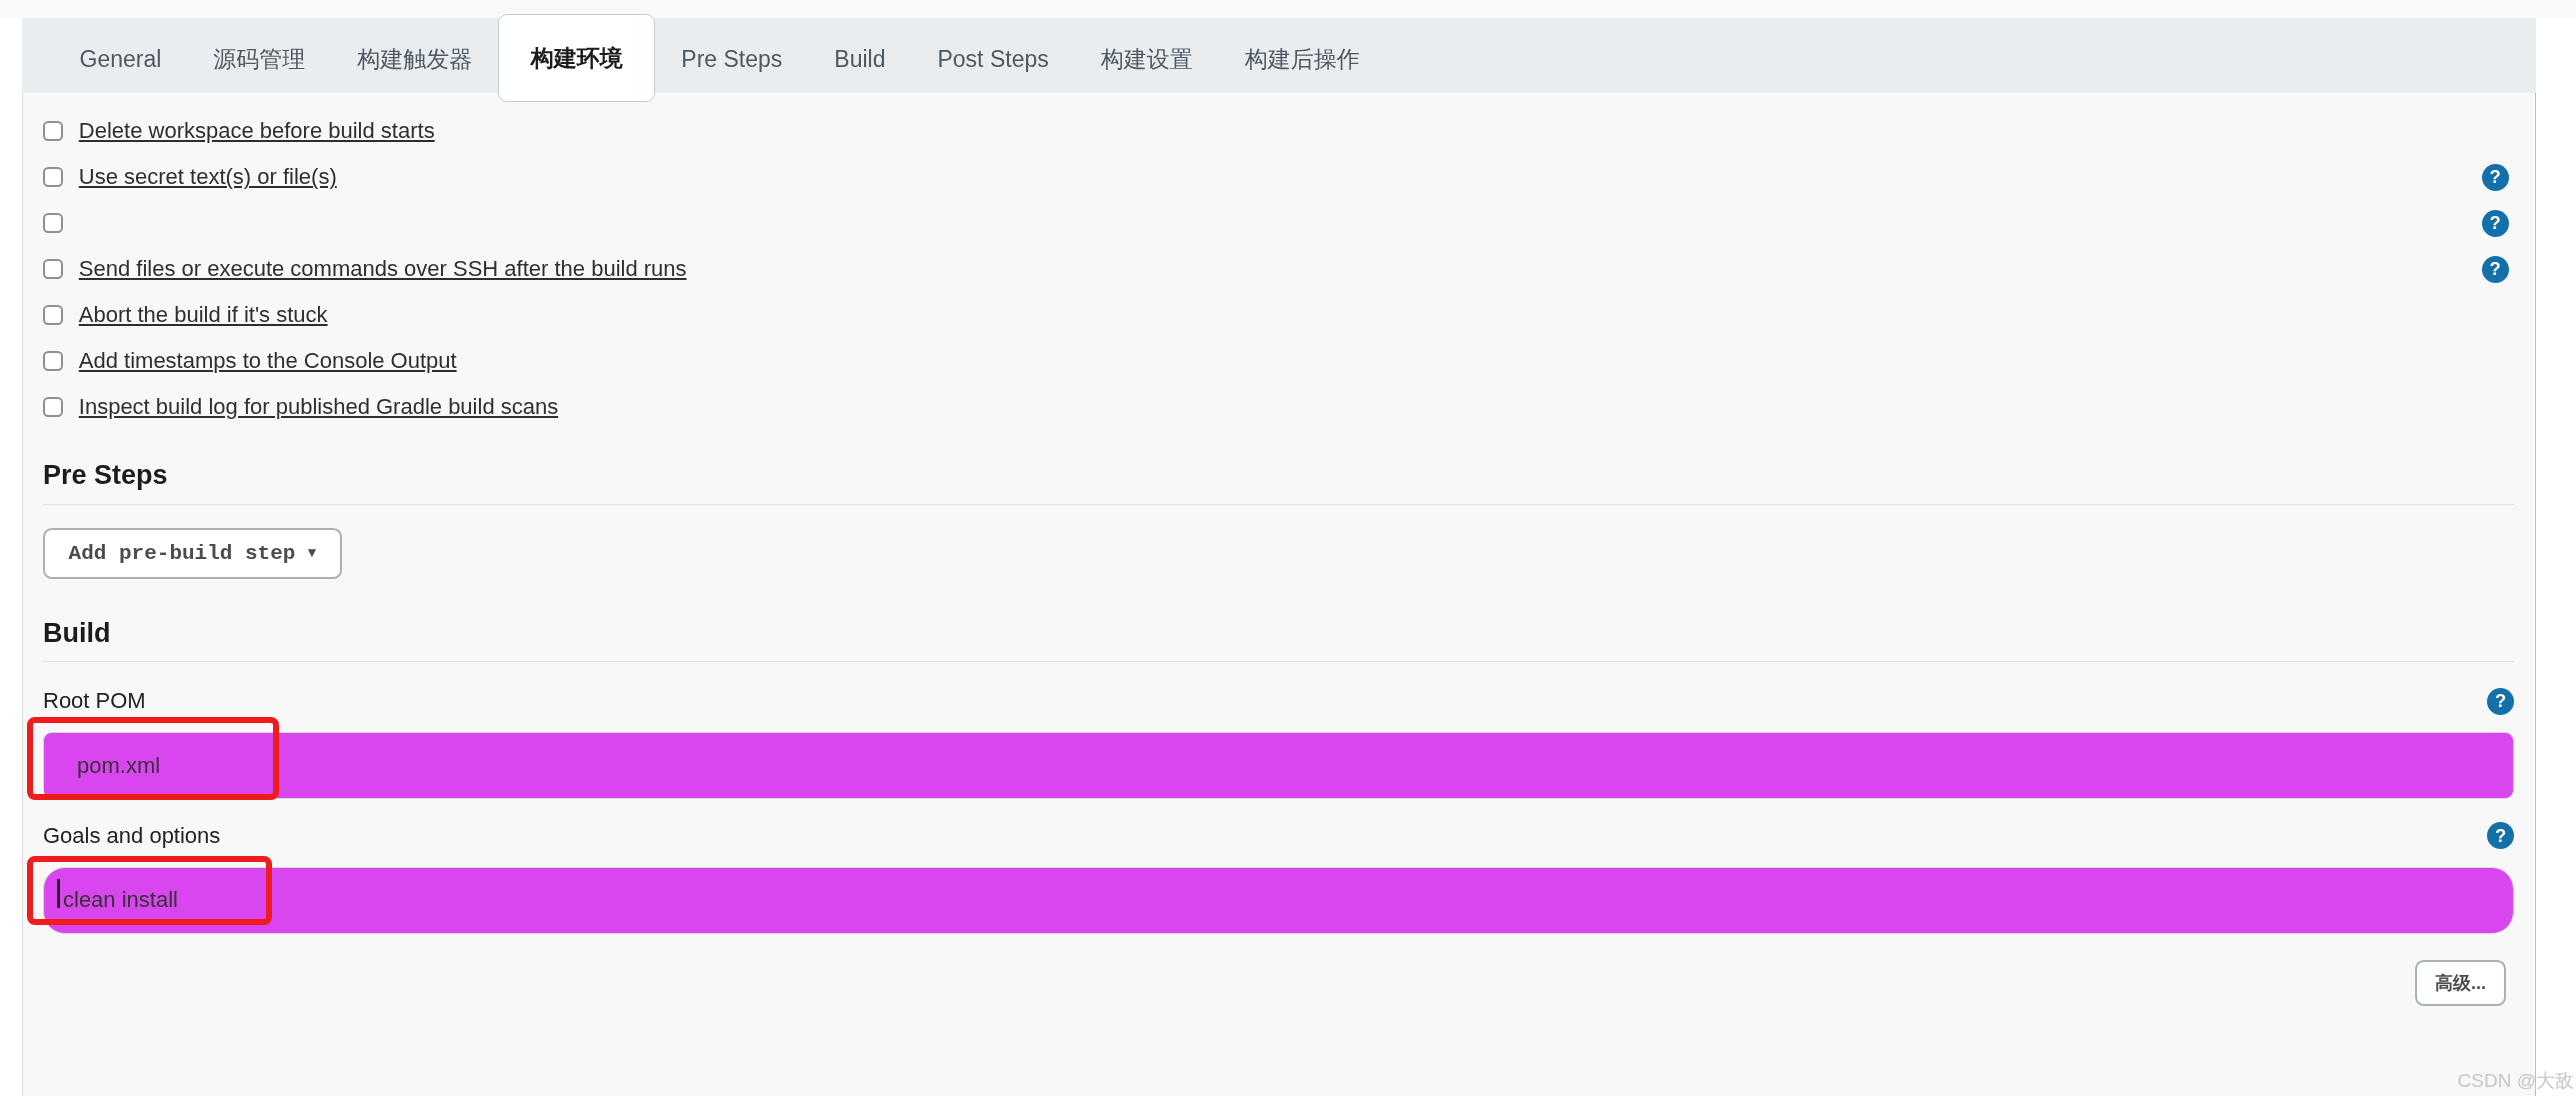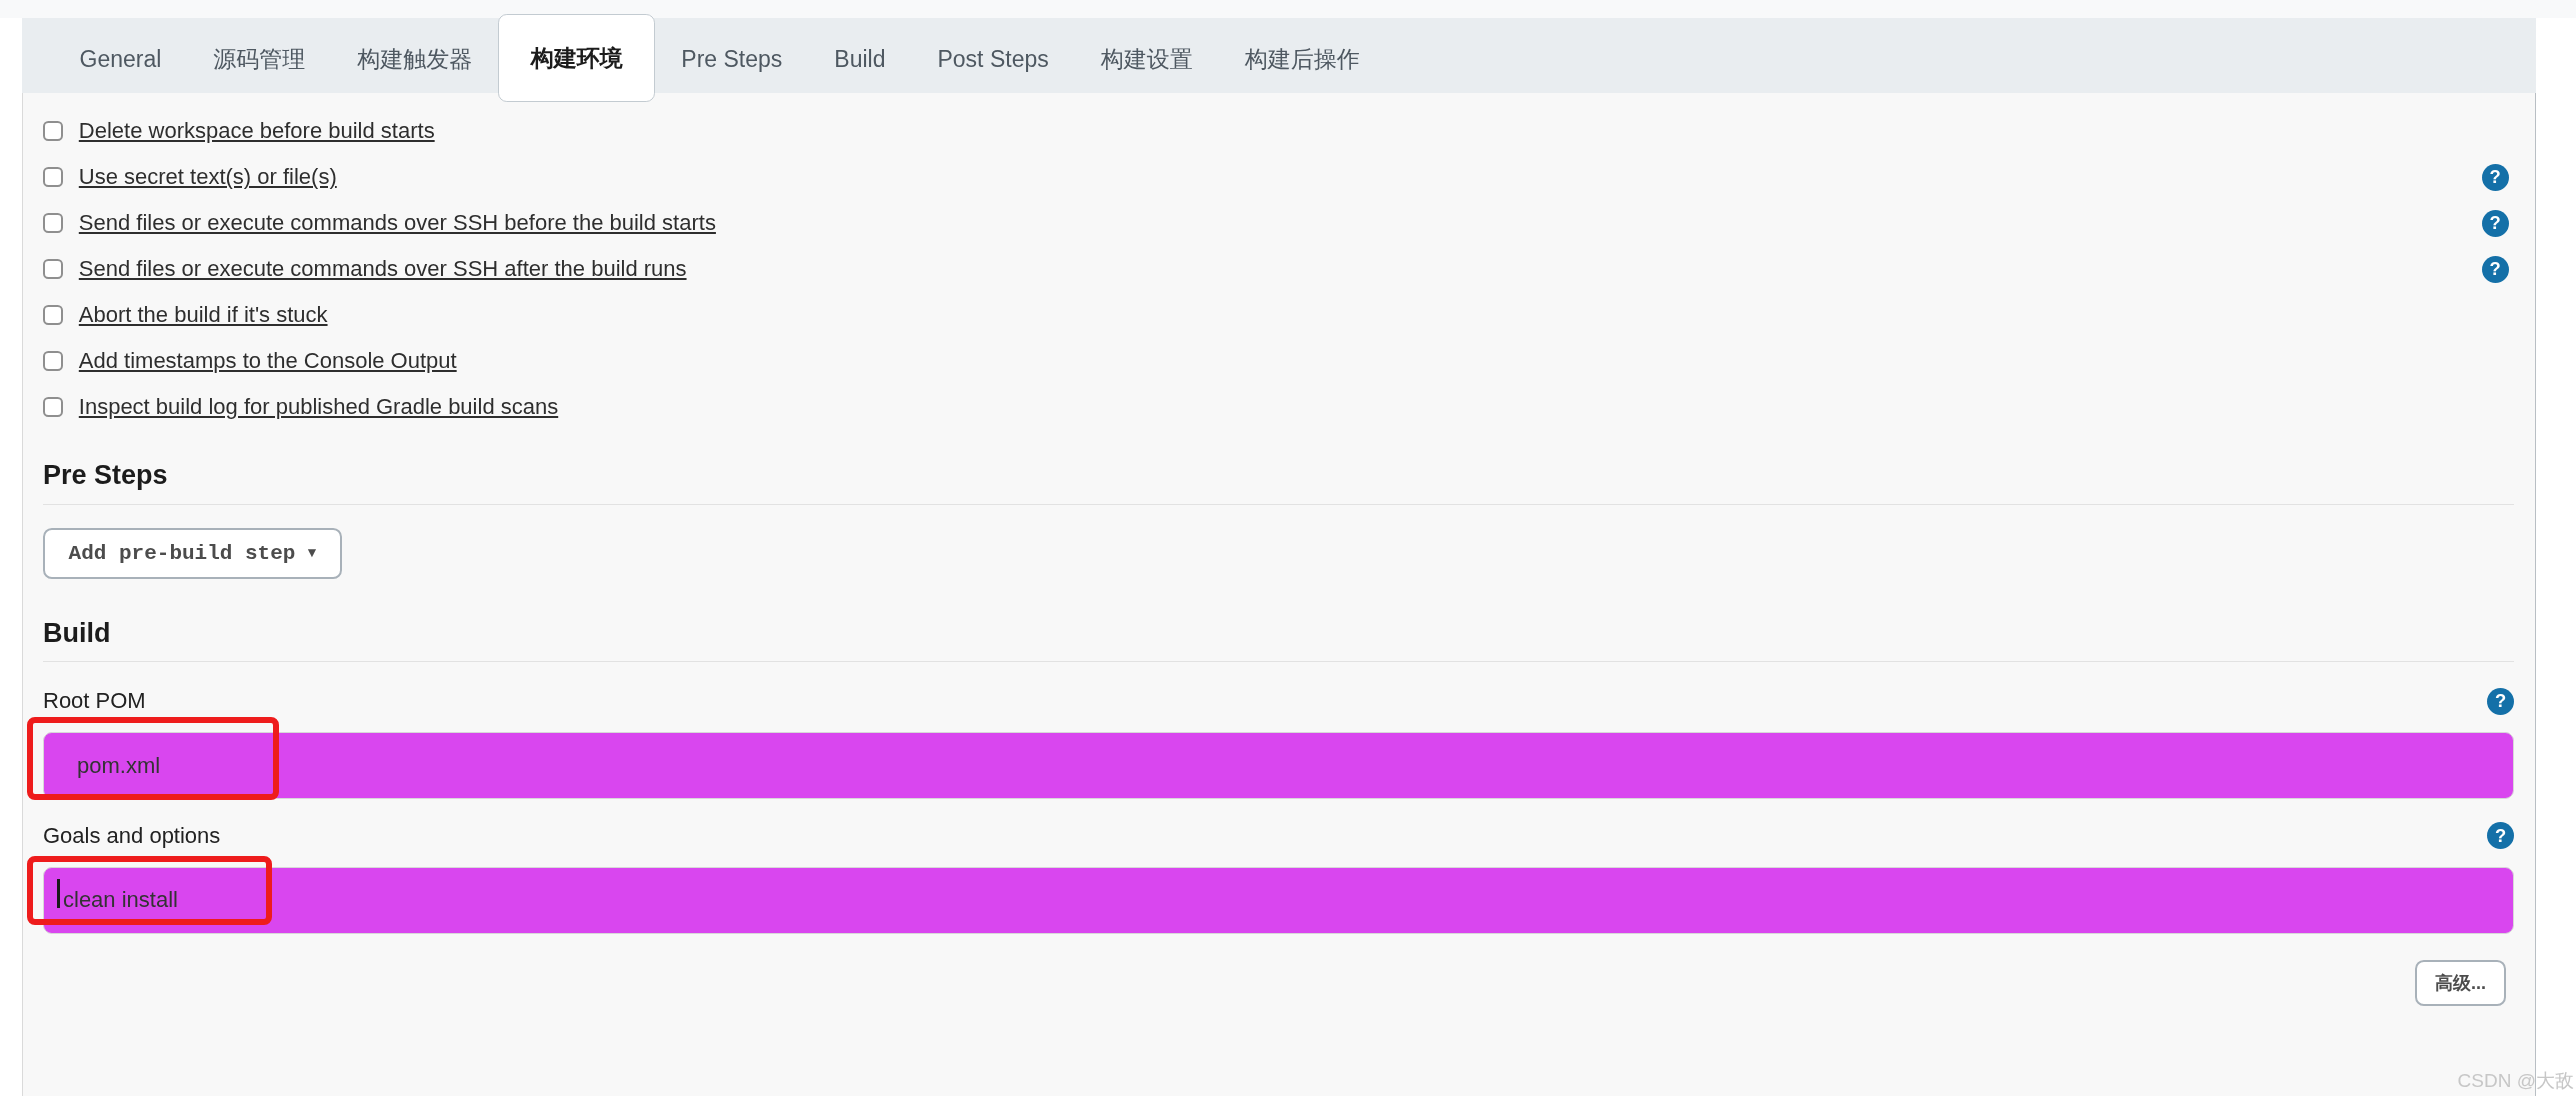--- a/index.html
+++ b/index.html
@@ -138,21 +138,20 @@
         </div>
 
         <div class="chk-row">
           <span class="checkbox"></span>
           <span class="chk-label">Use secret text(s) or file(s)</span>
           <span class="help-icon">?</span>
         </div>
 
         <div class="chk-row">
           <span class="checkbox"></span>
-          <span class="chk-label">Send files or execute commands over SSH before the build starts</span>
           <span class="help-icon">?</span>
         </div>
 
         <div class="chk-row">
           <span class="checkbox"></span>
           <span class="chk-label">Send files or execute commands over SSH after the build runs</span>
           <span class="help-icon">?</span>
         </div>
 
         <div class="chk-row">
@@ -192,21 +191,21 @@
       <div class="input-wrap">
         <input class="text-input" type="text" value="pom.xml" style="">
         <div class="annotation-box annotation-pom"></div>
       </div>
 
       <div class="field-label-row" style="margin-top:37px;">
         <span class="field-label">Goals and options</span>
         <span class="help-icon">?</span>
       </div>
       <div class="input-wrap">
-        <input class="text-input" style="padding-left: 19px;" type="text" value="clean install">
+        <input class="text-input" style="padding-left: 19px; border-radius: 22px;" type="text" value="clean install">
         <div class="text-caret"></div>
         <div class="annotation-box annotation-goal"></div>
       </div>
 
       <div class="advanced-row">
         <button class="advanced-btn">高级...</button>
       </div>
 
     </div>
   </div>

